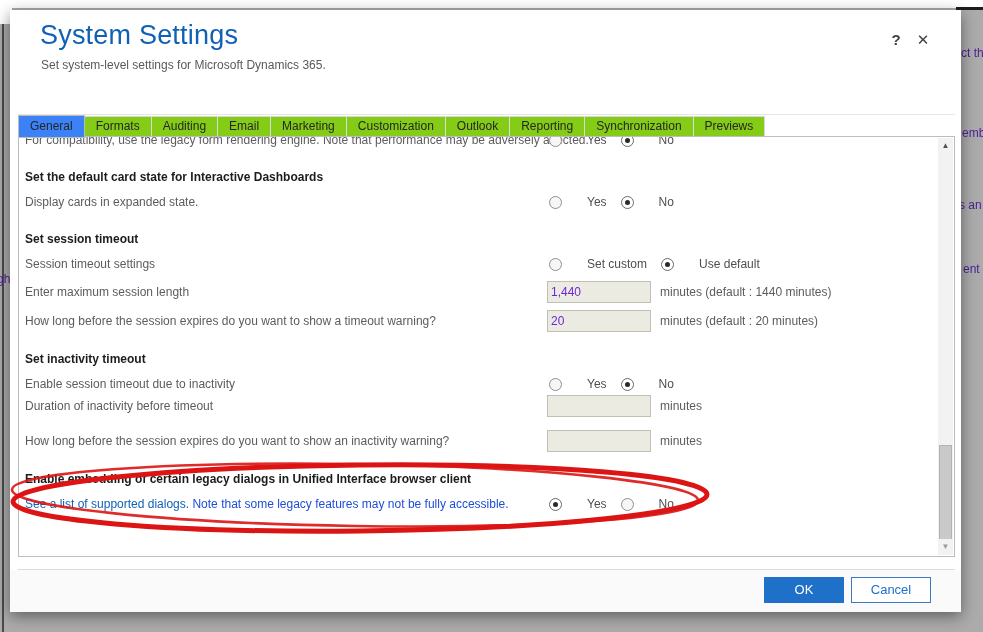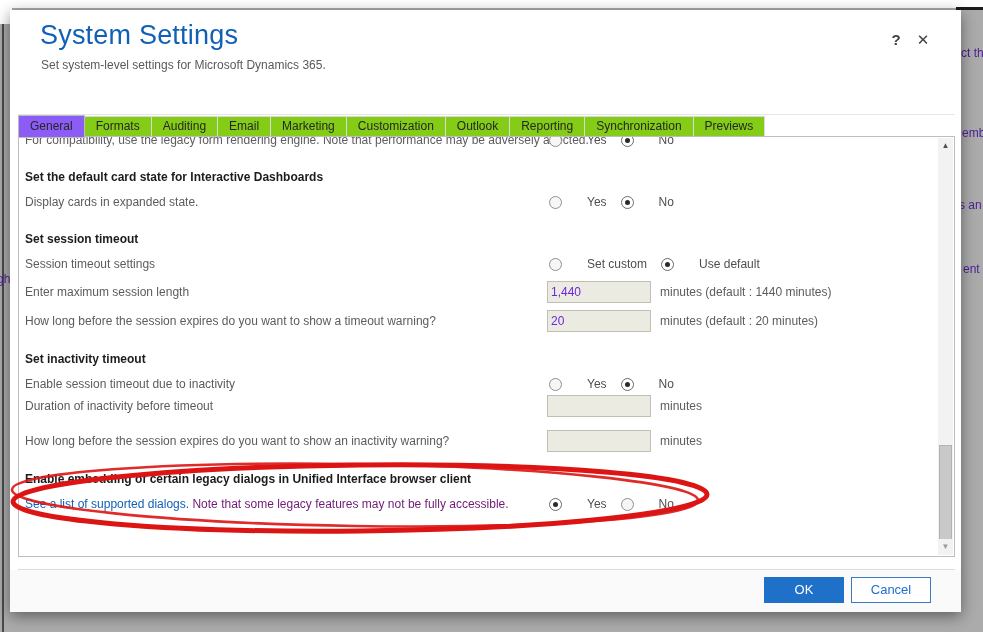--- a/index.html
+++ b/index.html
@@ -33,21 +33,21 @@
     text-align:center;line-height:20px;cursor:pointer;}
 
   
   .tabstrip-topline{position:absolute;left:8px;top:104px;width:937px;height:1px;background:#e7e7e7;}
   .tabs{position:absolute;left:8px;top:106px;width:937px;height:21px;display:flex;align-items:flex-end;}
   .tab{
     height:19px;line-height:19px;padding:0 11px;font-size:12px;color:#262626;
     background:#84cc16;border:1px solid #d9d9d9;border-left-width:0;cursor:pointer;white-space:nowrap;
   }
   .tab:first-child{border-left-width:1px;}
-  .tab.active{background:#8b5cf6;border:1px solid #bdbdbd;height:21px;line-height:21px;position:relative;z-index:3;margin-bottom:-1px;}
+  .tab.active{background:#3b82f6;border:1px solid #bdbdbd;height:21px;line-height:21px;position:relative;z-index:3;margin-bottom:-1px;}
 
   
   .content{
     position:absolute;left:8px;top:126px;width:935px;height:419px;
     border:1px solid #bdbdbd;background:#ffffff;overflow:hidden;
   }
   .row{position:absolute;left:0;width:912px;height:20px;}
   .row .lbl{position:absolute;left:6px;top:3px;font-size:12px;color:#5c5c5c;white-space:nowrap;}
   .row .hdr{position:absolute;left:6px;top:3px;font-size:12px;font-weight:bold;color:#1c1c1c;white-space:nowrap;}
   .ctrl{position:absolute;left:530px;top:0;height:20px;display:flex;align-items:center;white-space:nowrap;}
@@ -60,21 +60,21 @@
   .radio.on::after{
     content:"";position:absolute;left:3px;top:3px;width:5px;height:5px;border-radius:50%;background:#2a2a2a;
   }
   .rlbl{font-size:12px;color:#4e4e4e;margin-left:5px;}
   .num-input{
     width:96px;height:18px;background:#ebebe1;border:1px solid #bfbfb6;
     font-size:12px;color:#6d28d9;padding:1px 3px;font-family:"Liberation Sans",sans-serif;
   }
   .suffix{font-size:12px;color:#5c5c5c;margin-left:9px;}
   .linktext{font-size:12px;color:#1160b7;text-decoration:none;cursor:pointer;}
-  .afterlink{font-size:12px;color:#701a75;}
+  .afterlink{font-size:12px;color:#1d4ed8;}
 
   
   .sb{position:absolute;right:1px;top:1px;width:15px;height:417px;background:#f2f2f2;}
   .sb-btn{position:absolute;left:0;width:15px;height:16px;background:#f2f2f2;text-align:center;
     font-size:8px;line-height:16px;cursor:pointer;}
   .sb-up{top:0;color:#505050;}
   .sb-down{bottom:0;color:#9a9a9a;}
   .sb-thumb{position:absolute;left:1px;top:307px;width:13px;height:97px;background:#c9c9c9;border:1px solid #b2b2b2;box-sizing:border-box;cursor:pointer;}
 
   

